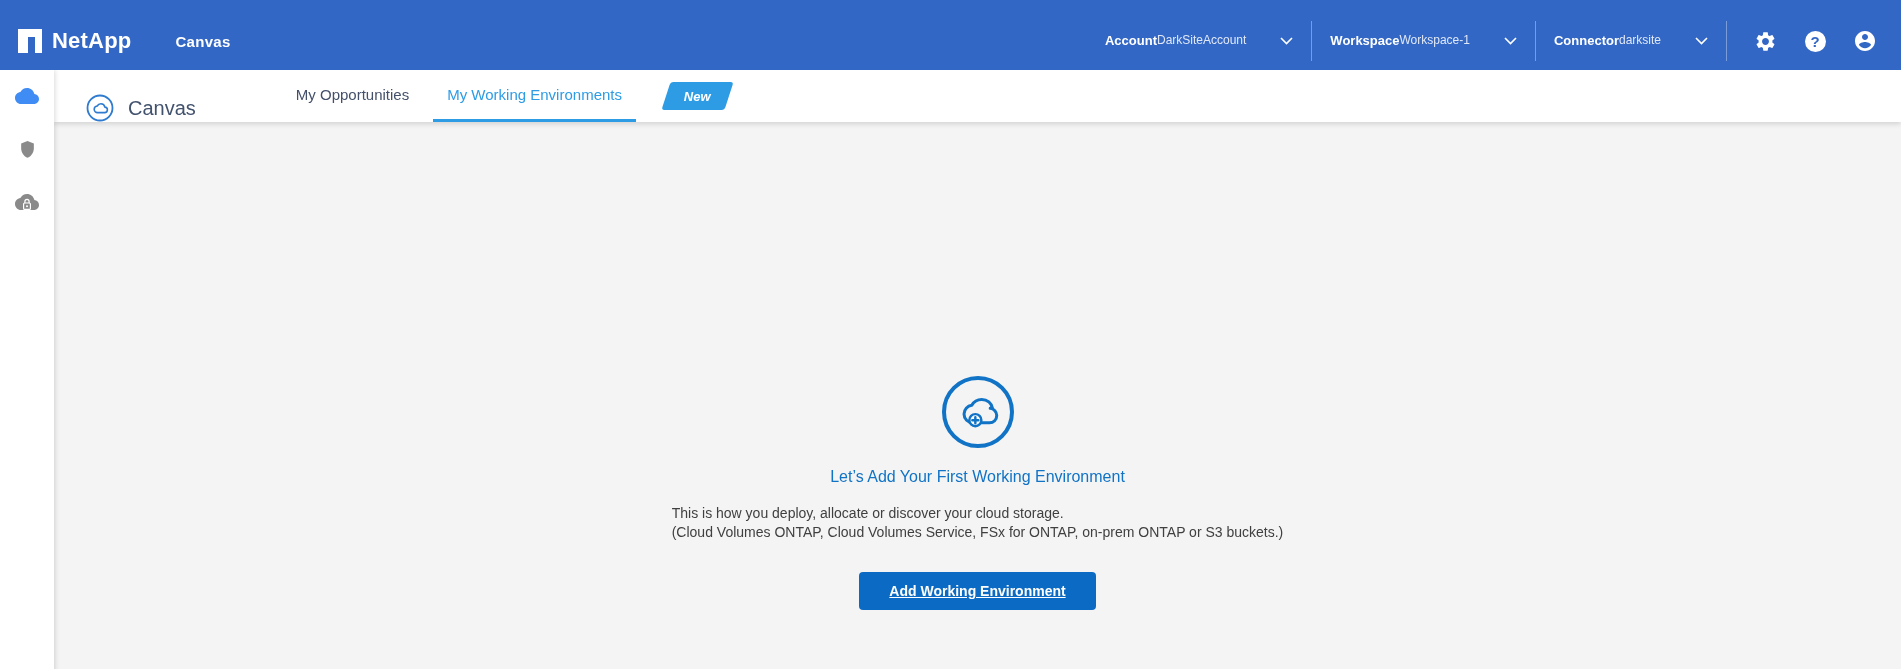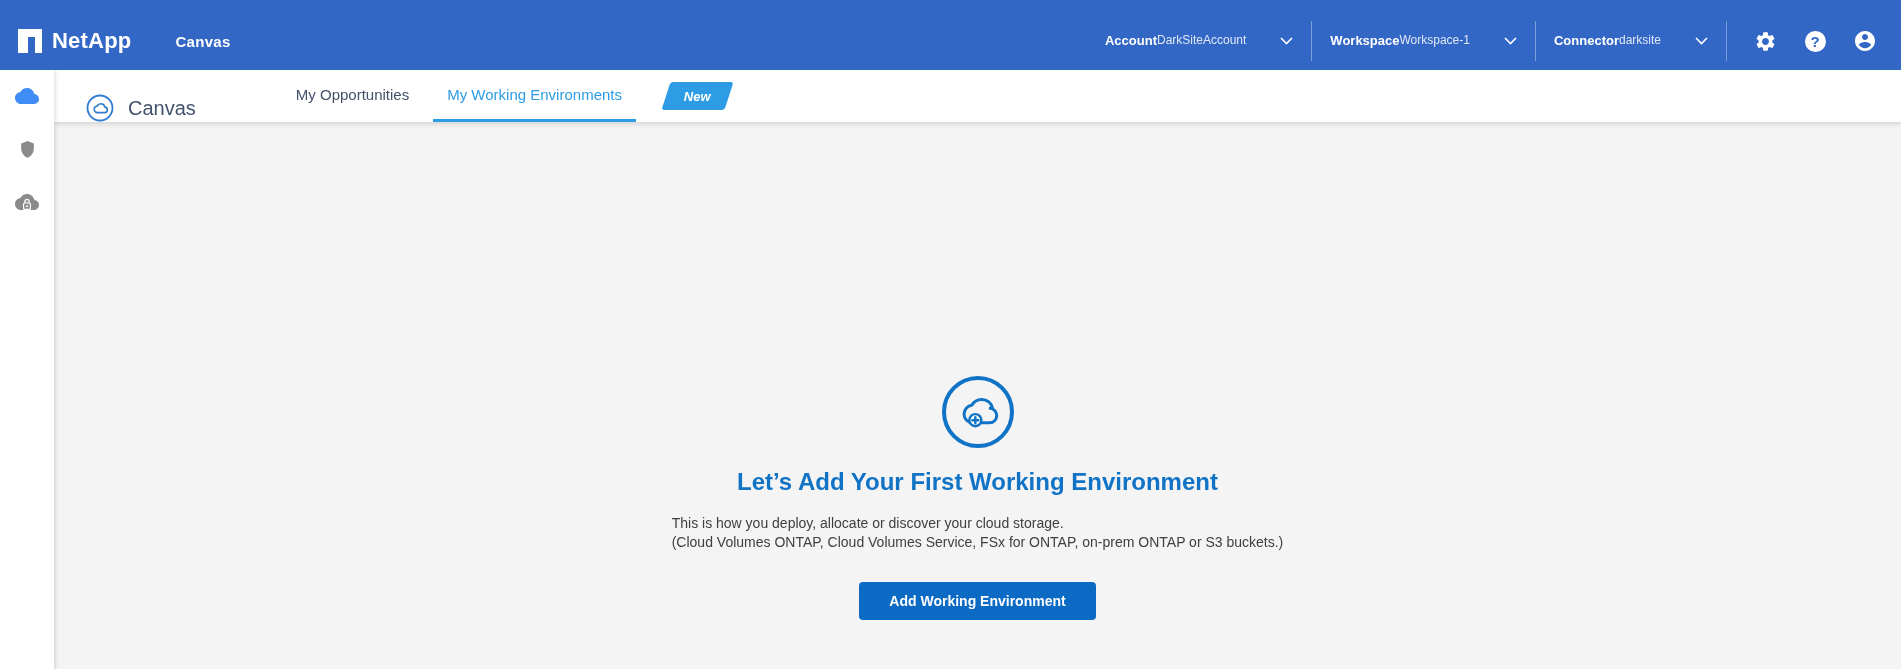--- a/index.html
+++ b/index.html
@@ -60,25 +60,25 @@
   }
   .new-badge span { display:inline-block; transform:skewX(18deg); color:#fff; font-size:13px; font-weight:700; font-style:italic; }
 
   
   .canvas-body { flex:1; background:#f4f4f4; overflow:hidden; }
   .empty-state { display:flex; flex-direction:column; align-items:center; margin-top:254px; }
   .empty-icon {
     width:72px; height:72px; border-radius:50%; border:4px solid #1073c6;
     display:flex; align-items:center; justify-content:center; background:transparent;
   }
-  .empty-heading { margin-top:20px; font-size:24px; color:#1073c6; font-weight:700; }
+  .empty-heading { margin-top:20px; font-size:16px; color:#1073c6; font-weight:400; }
   .empty-text { margin-top:18px; font-size:14px; color:#404040; text-align:left; line-height:19px; }
   .add-we-button {
     margin-top:30px; background:#0b6ac3; color:#fff; border:none; border-radius:4px;
-    font-family:inherit; font-size:14px; font-weight:700; padding:11px 30px; cursor:pointer;
+    font-family:inherit; font-size:14px; font-weight:700; padding:11px 30px; cursor:pointer;text-decoration:underline;
   }
 </style>
 </head>
 <body>
 
 <header class="topbar">
   <div class="brand-wrap">
     <svg class="brand-mark" viewBox="0 0 24 24">
       <rect x="0" y="0" width="24" height="24" fill="#ffffff"></rect>
       <rect x="10" y="8" width="7" height="16" fill="#3367c5"></rect>

